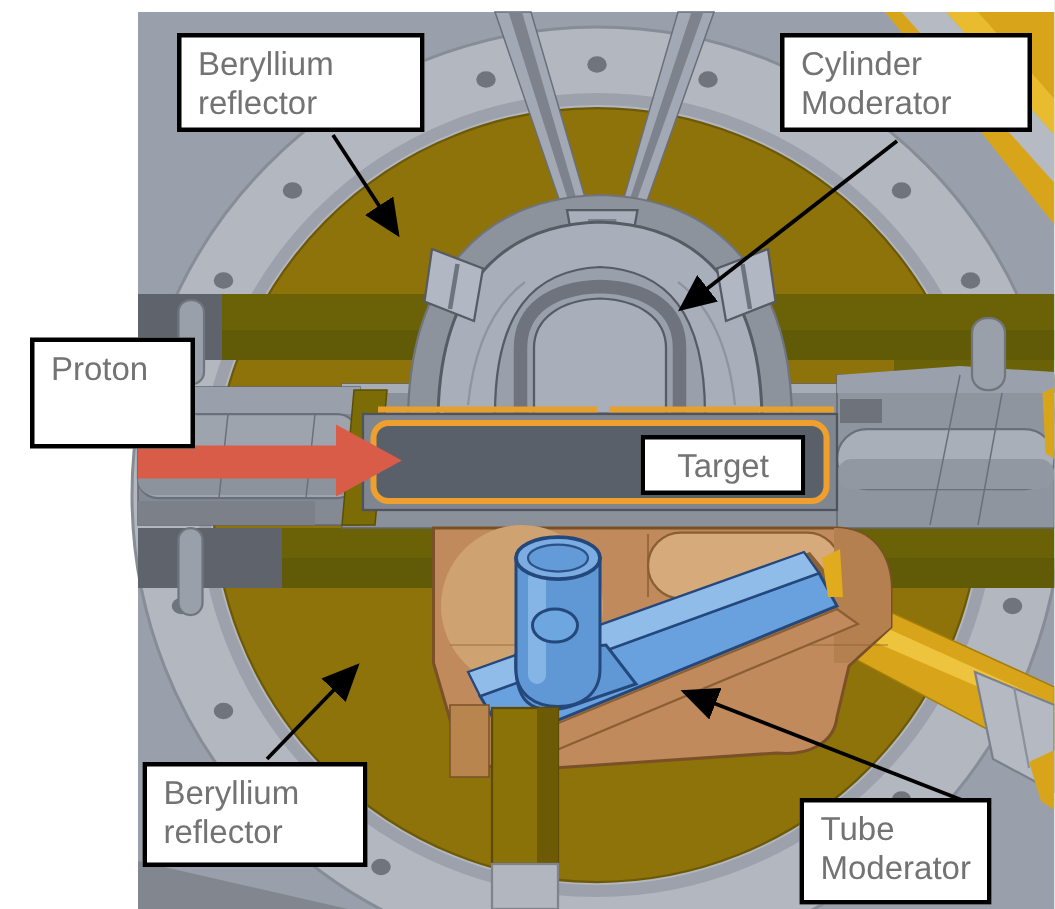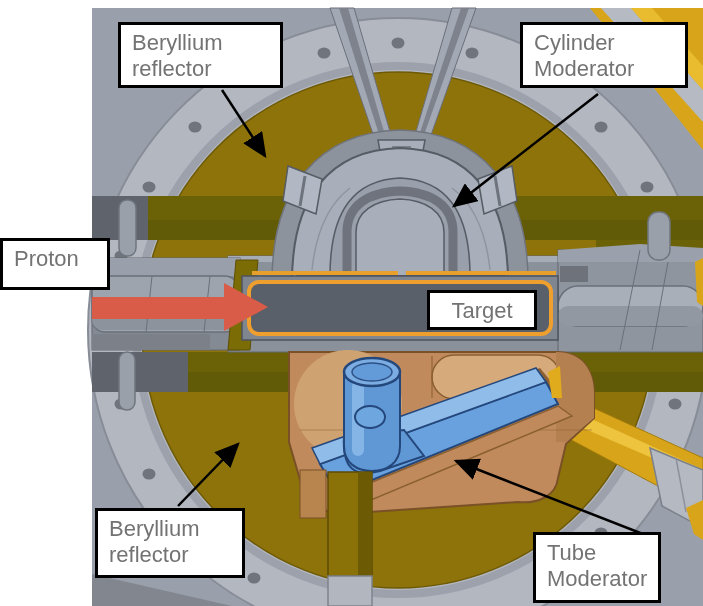--- a/index.html
+++ b/index.html
@@ -4,21 +4,21 @@
 <style>
   html,body{margin:0;padding:0;background:#ffffff;}
   #stage{position:relative;width:703px;height:606px;background:#ffffff;overflow:hidden;
          font-family:"Liberation Sans",sans-serif;}
   #cad-svg{position:absolute;left:0;top:0;}
   .label{position:absolute;background:#ffffff;border:3px solid #000;color:#737373;
          font-size:22px;line-height:26px;padding:5px 11px;box-sizing:border-box;z-index:5;}
   .label span{display:block;}
   #lbl-be-top{left:118px;top:22px;width:165px;height:66px;}
   #lbl-cyl{left:520px;top:22px;width:168px;height:66px;}
-  #lbl-proton{left:0;top:225px;width:110px;height:52px;margin-top:13px;}
+  #lbl-proton{left:20px;top:225px;width:110px;height:74px;}
   #lbl-target{left:427px;top:290px;width:110px;height:40px;text-align:center;
               padding:4px 6px;line-height:28px;}
   #lbl-be-bottom{left:95px;top:508px;width:150px;height:70px;}
   #lbl-tube{left:533px;top:532px;width:128px;height:71px;}
 </style>
 </head>
 <body>
 
 <div id="stage">
 

